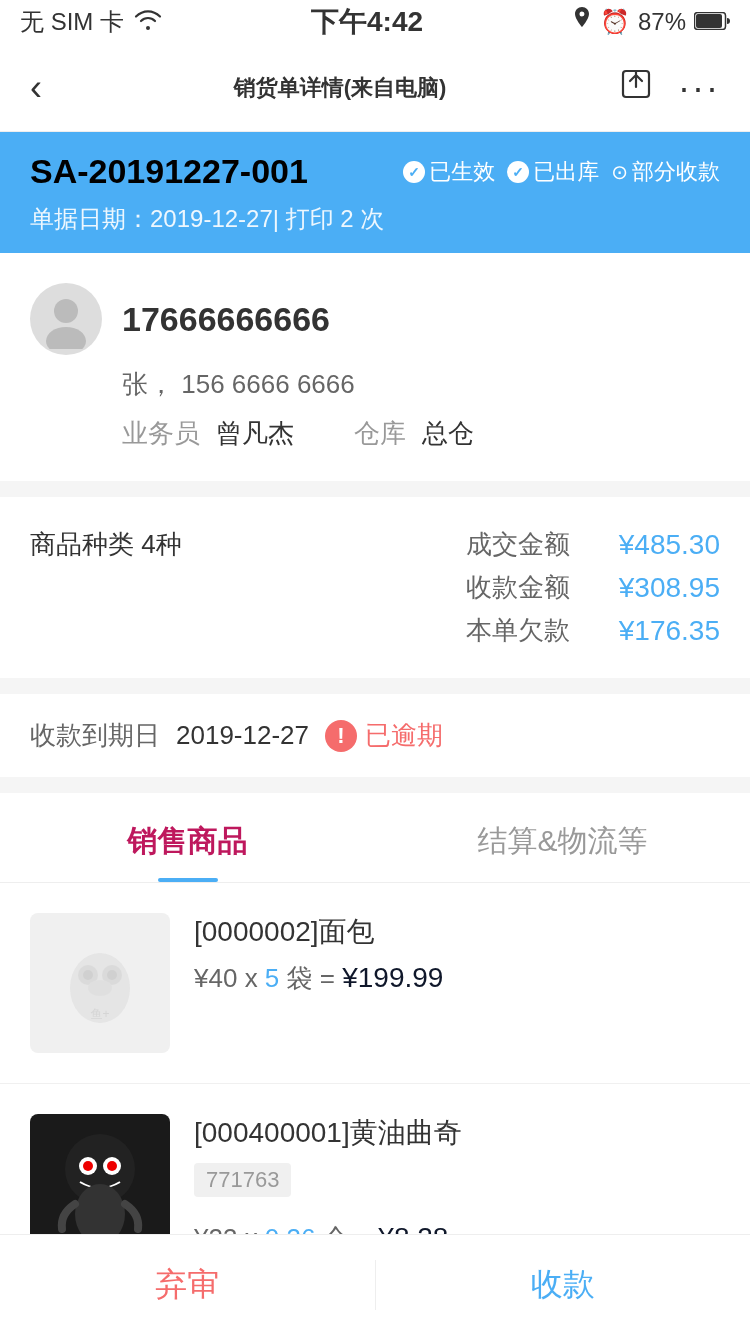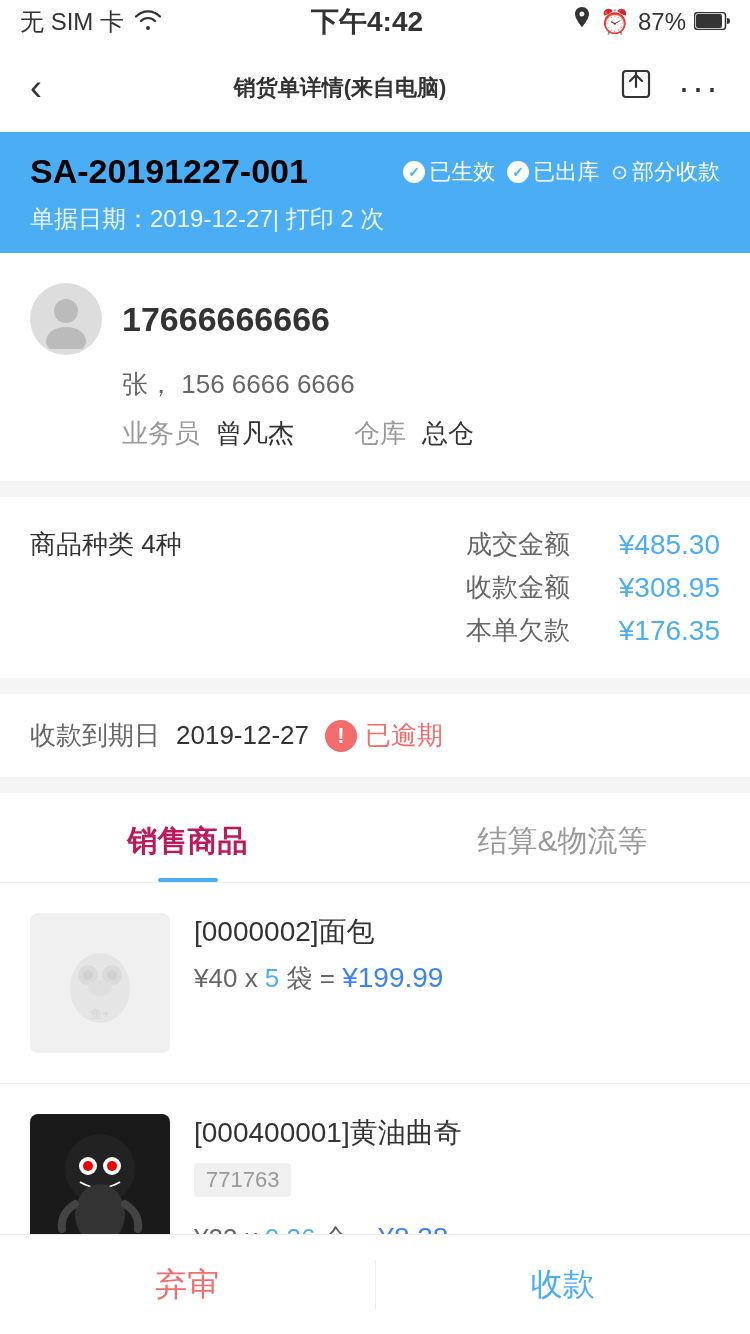--- a/index.html
+++ b/index.html
@@ -303,21 +303,21 @@
       font-size: 22px;
       padding: 4px 12px;
       border-radius: 4px;
       margin-bottom: 12px;
     }
     .product-price {
       font-size: 26px;
       color: #666;
     }
     .product-price .highlight { color: #4BAEF5; }
-    .product-price .total { color: #3b82f6; font-weight: 500; font-size: 28px; }
+    .product-price .total { color: #0f172a; font-weight: 500; font-size: 28px; }
 
     
     .bottom-bar {
       position: fixed;
       bottom: 0;
       left: 0;
       width: 750px;
       height: 100px;
       background: #fff;
       border-top: 1px solid #eee;

